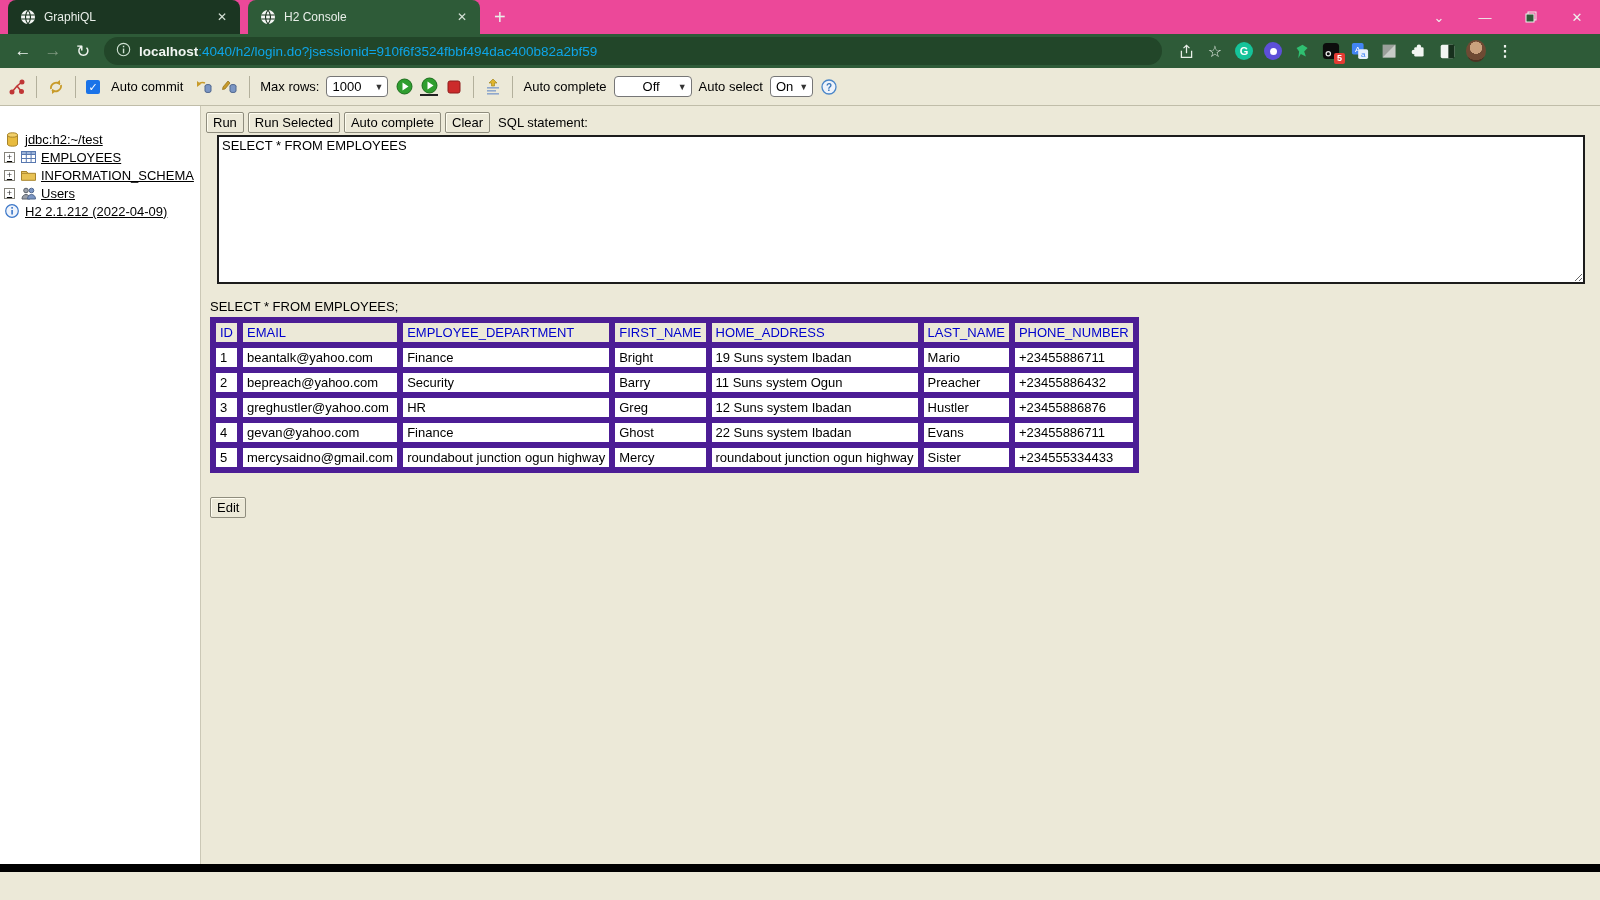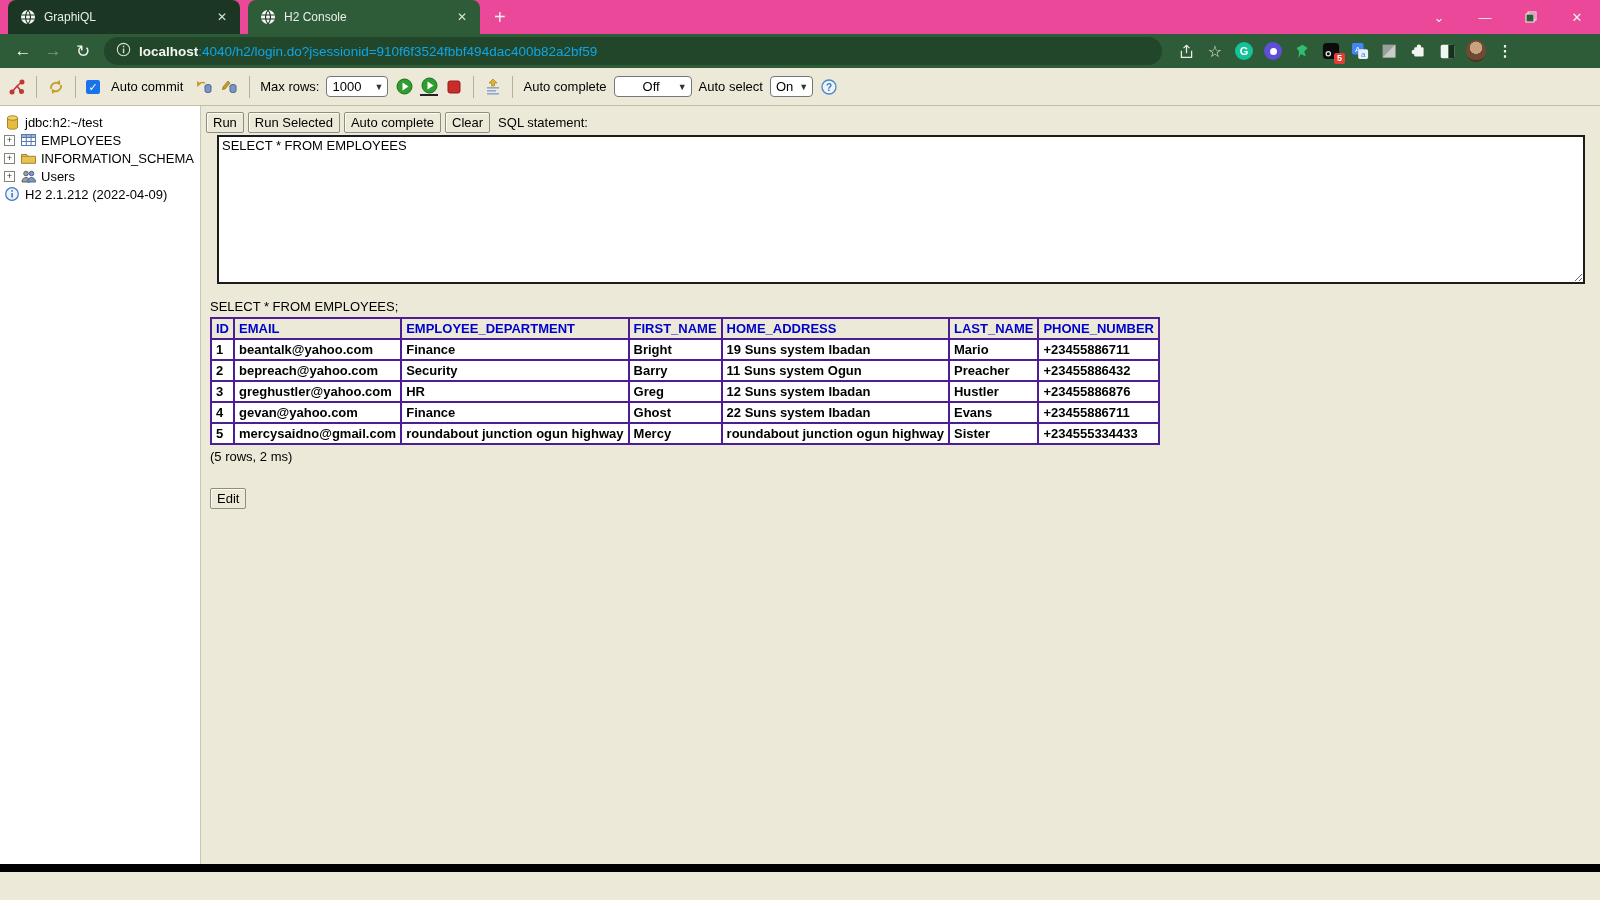--- a/index.html
+++ b/index.html
@@ -44,38 +44,38 @@
   .vsep { width:1px; height:22px; background:#b3b09c; margin:0 3px; }
   .tbicon { width:18px; height:18px; display:flex; align-items:center; justify-content:center; }
   .checkbox { width:14px; height:14px; background:#1a73e8; border-radius:2px; color:#fff;
               font-size:11px; line-height:14px; text-align:center; margin-right:4px; }
   .fakesel { background:#fff; border:1px solid #767676; border-radius:4px; height:21px;
              display:inline-flex; align-items:center; gap:6px; padding:0 4px 0 5px; font-size:13px; }
   .fakesel .arr { font-size:9px; color:#333; }
 
   
   .content { display:flex; height:758px; }
-  .sidebar { width:201px; background:#fff; border-right:1px solid #cbc8b6; padding:7px 4px; }
+  .sidebar { width:201px; background:#fff; border-right:1px solid #cbc8b6; padding:24px 4px;text-decoration:underline; }
   .tree-item { display:flex; align-items:center; gap:5px; height:18px; font-size:13px; color:#000; }
   .plusbox { width:11px; height:11px; border:1px solid #848279; background:#fff; font-size:9px;
              line-height:9px; text-align:center; color:#333; flex:0 0 11px; }
   .tree-ic { width:16px; height:16px; flex:0 0 16px; display:flex; align-items:center; justify-content:center; }
 
   .main { flex:1; background:#ece9d8; padding:4px 0 0 4px; }
   .btnrow { display:flex; align-items:center; gap:4px; margin:2px 0 2px 1px; }
   .h2btn { background:#ece9d8; border:1px solid #8f8d7e; border-radius:2px; font-size:13px;
            padding:2px 6px; color:#000; font-family:"Liberation Sans",sans-serif;
            box-shadow: inset 1px 1px 0 #fffdf0; }
   .sql-label { font-size:13px; margin-left:4px; }
   .sqlbox { display:block; width:1368px; height:149px; border:2px solid #1c1c1c; background:#fff;
             font-family:"Liberation Sans",sans-serif; font-size:13px; padding:1px 3px; resize:both; outline:none;margin-left:12px; }
 
   .echo { font-size:13px; margin:15px 0 3px 5px; }
   table.results { border-collapse:collapse; margin-left:5px; background:#fff; }
-  table.results th, table.results td { border:2px solid #4c1d95; font-size:13px; font-weight:bold;
+  table.results th, table.results td { border:6px solid #4c1d95; font-size:13px; font-weight:normal;
         text-align:left; padding:2px 4px; height:21px; white-space:nowrap; }
   table.results th { background:#ece9d8; color:#0000cc; }
   table.results th:nth-child(1), table.results td:nth-child(1) { width:22px; }
   table.results th:nth-child(2), table.results td:nth-child(2) { width:140px; }
   table.results th:nth-child(3), table.results td:nth-child(3) { width:182px; }
   table.results th:nth-child(4), table.results td:nth-child(4) { width:85px; }
   table.results th:nth-child(5), table.results td:nth-child(5) { width:185px; }
   table.results th:nth-child(6), table.results td:nth-child(6) { width:80px; }
   table.results th:nth-child(7), table.results td:nth-child(7) { width:113px; }
   .status { font-size:13px; margin:4px 0 0 5px; }
@@ -411,21 +411,20 @@
             <td>mercysaidno@gmail.com</td>
             <td>roundabout junction ogun highway</td>
             <td>Mercy</td>
             <td>roundabout junction ogun highway</td>
             <td>Sister</td>
             <td>+234555334433</td>
           </tr>
         </tbody>
     </table>
 
-    <div class="status">(5 rows, 2 ms)</div>
 
     <div class="editwrap">
       <button class="h2btn">Edit</button>
     </div>
   </div>
 </div>
 
 <div class="bottombar"></div>
 
 </body></html>

